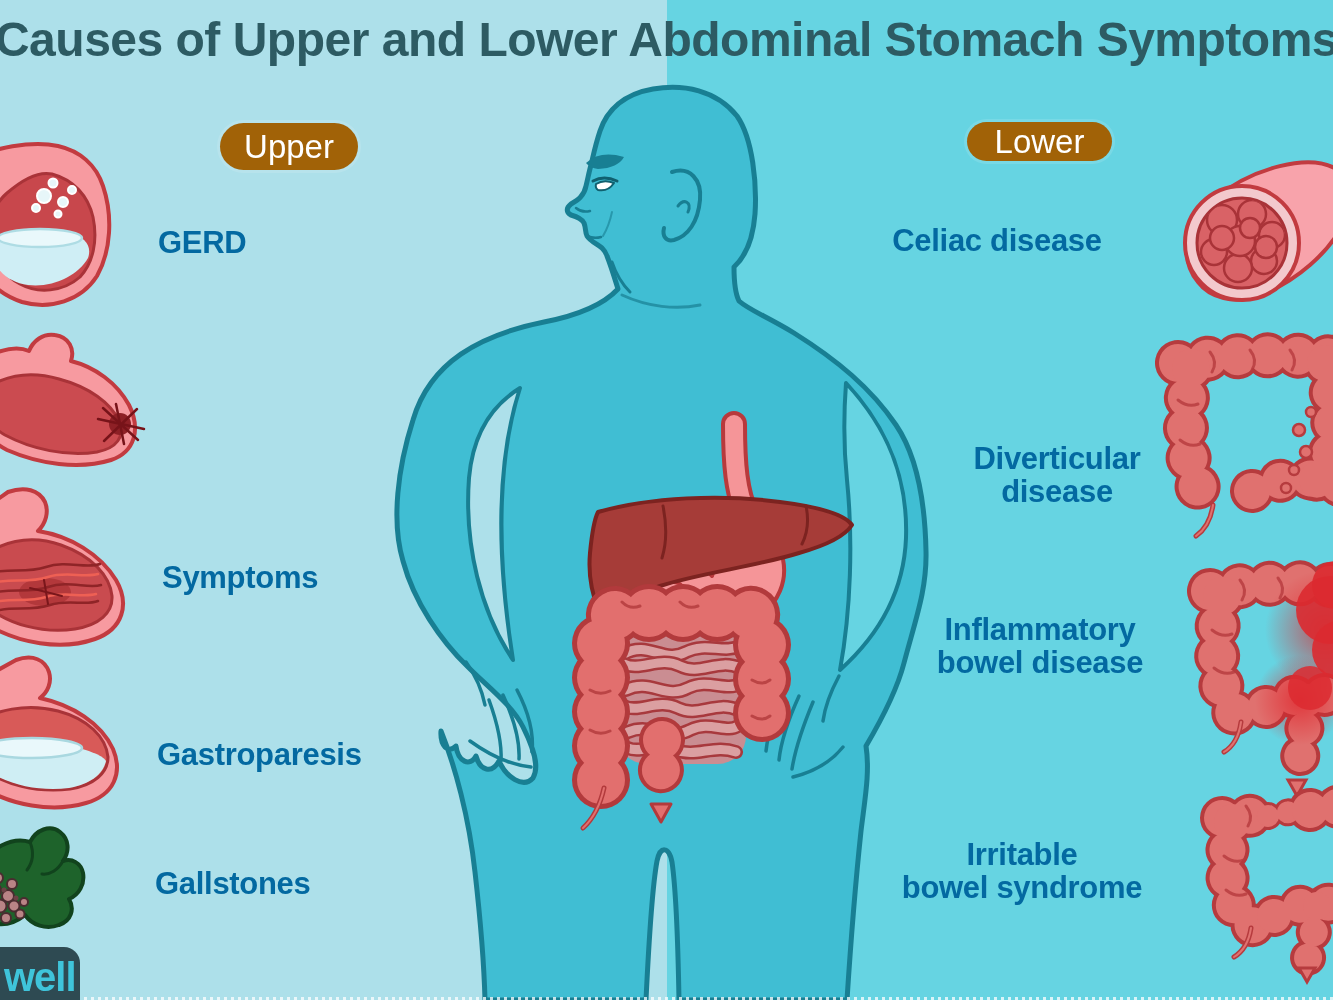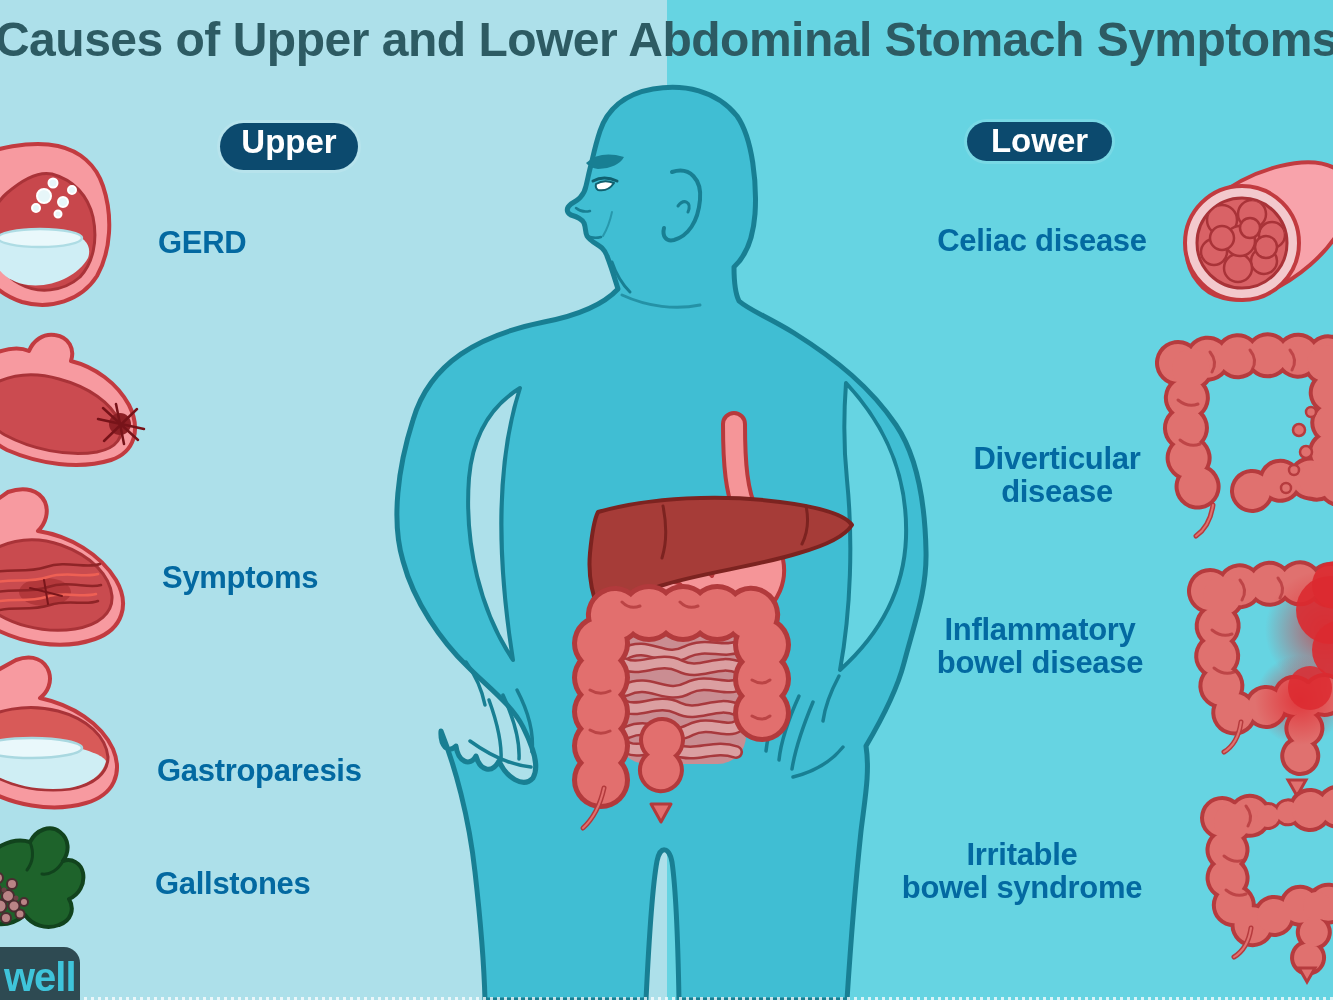--- a/index.html
+++ b/index.html
@@ -4,31 +4,31 @@
 <style>
   html,body{margin:0;padding:0;background:#ade0ea;}
   .canvas{position:relative;width:1333px;height:1000px;overflow:hidden;
           font-family:"Liberation Sans",sans-serif;}
   .bg-left{position:absolute;left:0;top:0;width:667px;height:1000px;background:#ade0ea;}
   .bg-right{position:absolute;left:667px;top:0;width:666px;height:1000px;background:#66d4e2;}
   svg.art{position:absolute;left:0;top:0;z-index:2;}
   .title{position:absolute;top:12px;left:50%;transform:translateX(-50%);
          margin:0;white-space:nowrap;font-size:48px;font-weight:bold;
          letter-spacing:-0.5px;color:#2d5b63;z-index:5;}
-  .badge{position:absolute;display:flex;justify-content:center;
-         background:#0c4a6e;border-radius:26px;color:#ffffff;font-weight:bold;
+  .badge{position:absolute;display:flex;align-items:center;justify-content:center;
+         background:#a16207;border-radius:26px;color:#ffffff;font-weight:normal;
          font-size:33px;z-index:5;box-shadow:0 0 0 3px rgba(255,255,255,0.12);}
   .badge-upper{left:220px;top:123px;width:138px;height:47px;}
   .badge-lower{left:967px;top:122px;width:145px;height:39px;}
   .item{position:absolute;color:#0369a1;font-weight:bold;font-size:31px;
         letter-spacing:-0.3px;line-height:1.08;white-space:pre-line;z-index:5;}
   .item-right{width:260px;text-align:center;}
   .l1{left:158px;top:226px;} .l2{left:160px;top:399px;} .l3{left:162px;top:561px;}
-  .l4{left:157px;top:754px;} .l5{left:155px;top:867px;}
-  .r1{left:912px;top:224px;} .r2{left:927px;top:398px;margin-top:44px;}
+  .l4{left:157px;top:738px;} .l5{left:155px;top:867px;}
+  .r1{left:867px;top:224px;} .r2{left:927px;top:398px;margin-top:44px;}
   .r3{left:910px;top:613px;} .r4{left:892px;top:838px;}
   .logo{position:absolute;left:-42px;top:947px;width:122px;height:60px;
         background:#2e4a52;border-radius:0 16px 0 0;z-index:6;
         display:flex;align-items:center;}
   .logo span{color:#3fc4da;font-size:40px;font-weight:bold;letter-spacing:-1px;
              padding-left:46px;line-height:1;}
   .bottom-dots{position:absolute;bottom:0;left:0;width:1333px;height:3px;z-index:4;
         background:repeating-linear-gradient(90deg,rgba(255,255,255,.75) 0 3px,rgba(255,255,255,0) 3px 7px);}
 </style>
 </head>

